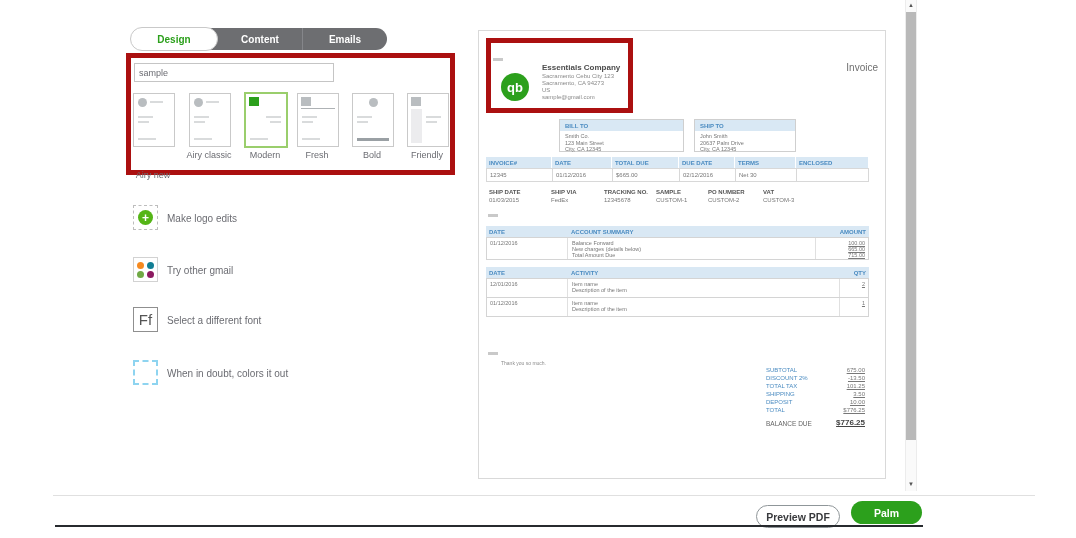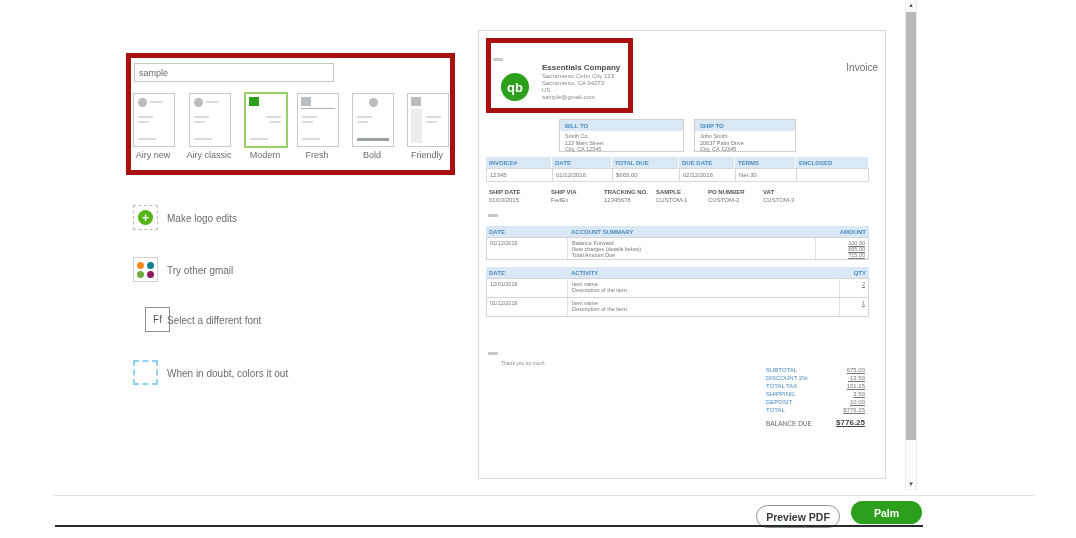--- a/index.html
+++ b/index.html
@@ -37,21 +37,21 @@
   .t-label{top:150px;width:56px;text-align:center;font-size:9px;color:#6b6c72;}
 
   .opt-icon{left:133px;width:25px;height:25px;box-sizing:border-box;background:#fff;}
   .opt-label{left:167px;font-size:10px;color:#6b6c72;}
   .icon-dash{border:1px dashed #bdbdbd;display:flex;align-items:center;justify-content:center;}
   .green-plus{width:15px;height:15px;border-radius:50%;background:#55b517;color:#fff;font-size:12px;font-weight:bold;
               display:flex;align-items:center;justify-content:center;line-height:1;}
   .icon-colors{border:1px solid #d2d2d2;display:grid;grid-template-columns:8px 8px;grid-gap:2px;place-content:center;}
   .dot{width:7px;height:7px;border-radius:50%;}
   .dot.o{background:#f68a20;} .dot.t{background:#117e94;} .dot.g{background:#70a945;} .dot.m{background:#8c1a60;}
-  .icon-font{border:1px solid #8f8f8f;color:#555;font-size:10px;display:flex;align-items:center;justify-content:center;margin-left:12px;}
+  .icon-font{border:1px solid #8f8f8f;color:#555;font-size:15px;display:flex;align-items:center;justify-content:center;}
   .icon-print{border:2px dashed #8ed4f0;}
 
   
   .page{left:478px;top:30px;width:406px;height:447px;background:#fff;border:1px solid #d9d9d9;}
   .page .abs{position:absolute;}
   .dash{width:10px;height:3px;background:#c9c9c9;}
   .qb-logo{left:22px;top:42px;width:28px;height:28px;border-radius:50%;background:#2ca01c;color:#fff;
            font-weight:bold;font-size:13px;display:flex;align-items:center;justify-content:center;}
   .co-name{left:63px;top:32px;font-size:8px;font-weight:bold;color:#4c4c4c;}
   .co-line{left:63px;font-size:6px;color:#8a8a8a;}
@@ -94,20 +94,25 @@
        box-sizing:border-box;cursor:pointer;font-family:"Liberation Sans",sans-serif;}
   .btn-outline{left:756px;top:505px;width:84px;background:#fff;border:1.5px solid #8f9699;color:#393a3d;}
   .btn-green{left:851px;top:501px;width:71px;background:#2ca01c;border:none;color:#fff;}
   .dark-line{left:55px;top:525px;width:868px;height:2px;background:#272a2e;}
 </style>
 </head>
 <body>
 
 <div id="app">
 
+  <div class="abs tabbar">
+    <div class="tab active">Design</div>
+    <div class="tab mid">Content</div>
+    <div class="tab">Emails</div>
+  </div>
 
   <div class="abs hl" style="left:126px;top:53px;width:319px;height:112px;"></div>
 
   <input class="abs name-input" value="sample" style="">
 
   <div class="abs thumb" style="left:133px;">
     <div class="t-circle"></div>
     <div class="t-bar tb1"></div>
       <div class="t-bar tb2"></div>
     <div class="t-bar tb3"></div>
@@ -139,21 +144,21 @@
       <div class="t-bar tb3"></div>
     <div class="t-bar tb4"></div>
   </div>
   <div class="abs thumb friendly" style="left:407px;">
     <div class="t-square"></div>
     <div class="t-col"></div>
     <div class="t-bar tb2" style="left:18px;"></div>
     <div class="t-bar tb3" style="left:18px;"></div>
   </div>
 
-  <div class="abs t-label" style="left:125px;">Airy new</div>
+  <div class="abs t-label" style="left:125px;margin-top:20px;">Airy new</div>
   <div class="abs t-label" style="left:181px;">Airy classic</div>
   <div class="abs t-label" style="left:237px;">Modern</div>
   <div class="abs t-label" style="left:289px;">Fresh</div>
   <div class="abs t-label" style="left:344px;">Bold</div>
   <div class="abs t-label" style="left:399px;">Friendly</div>
 
   <div class="abs opt-icon icon-dash" style="top:205px;">
     <div class="green-plus">+</div>
   </div>
   <div class="abs opt-label" style="top:213px;">Make logo edits</div>

